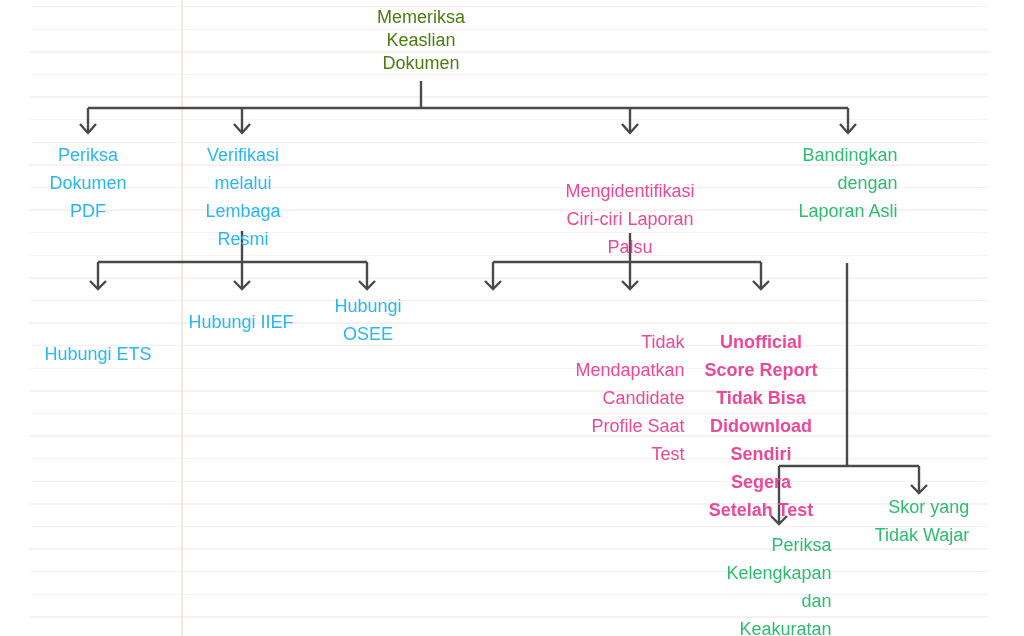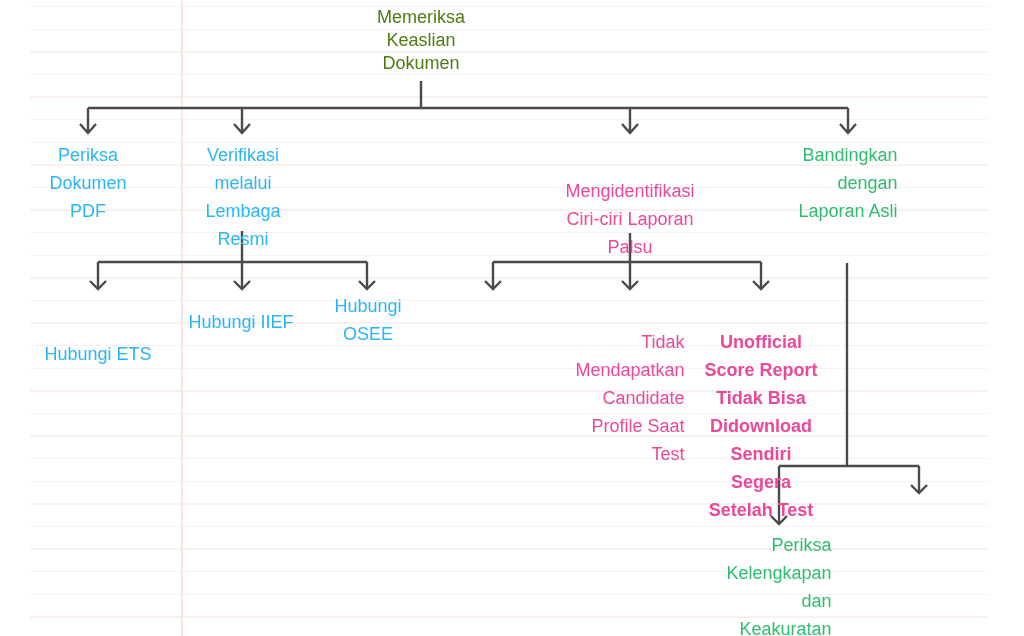--- a/index.html
+++ b/index.html
@@ -153,14 +153,16 @@
 Didownload
 Sendiri
 Segera
 Setelah Test</div>
 
   <div class="node c-green" style="left:779px; top:531px;">Periksa
 Kelengkapan
 dan
 Keakuratan</div>
 
+  <div class="node c-green" style="left:922px; top:493px;">Skor yang
+Tidak Wajar</div>
 
 </div>
 
 </body></html>

